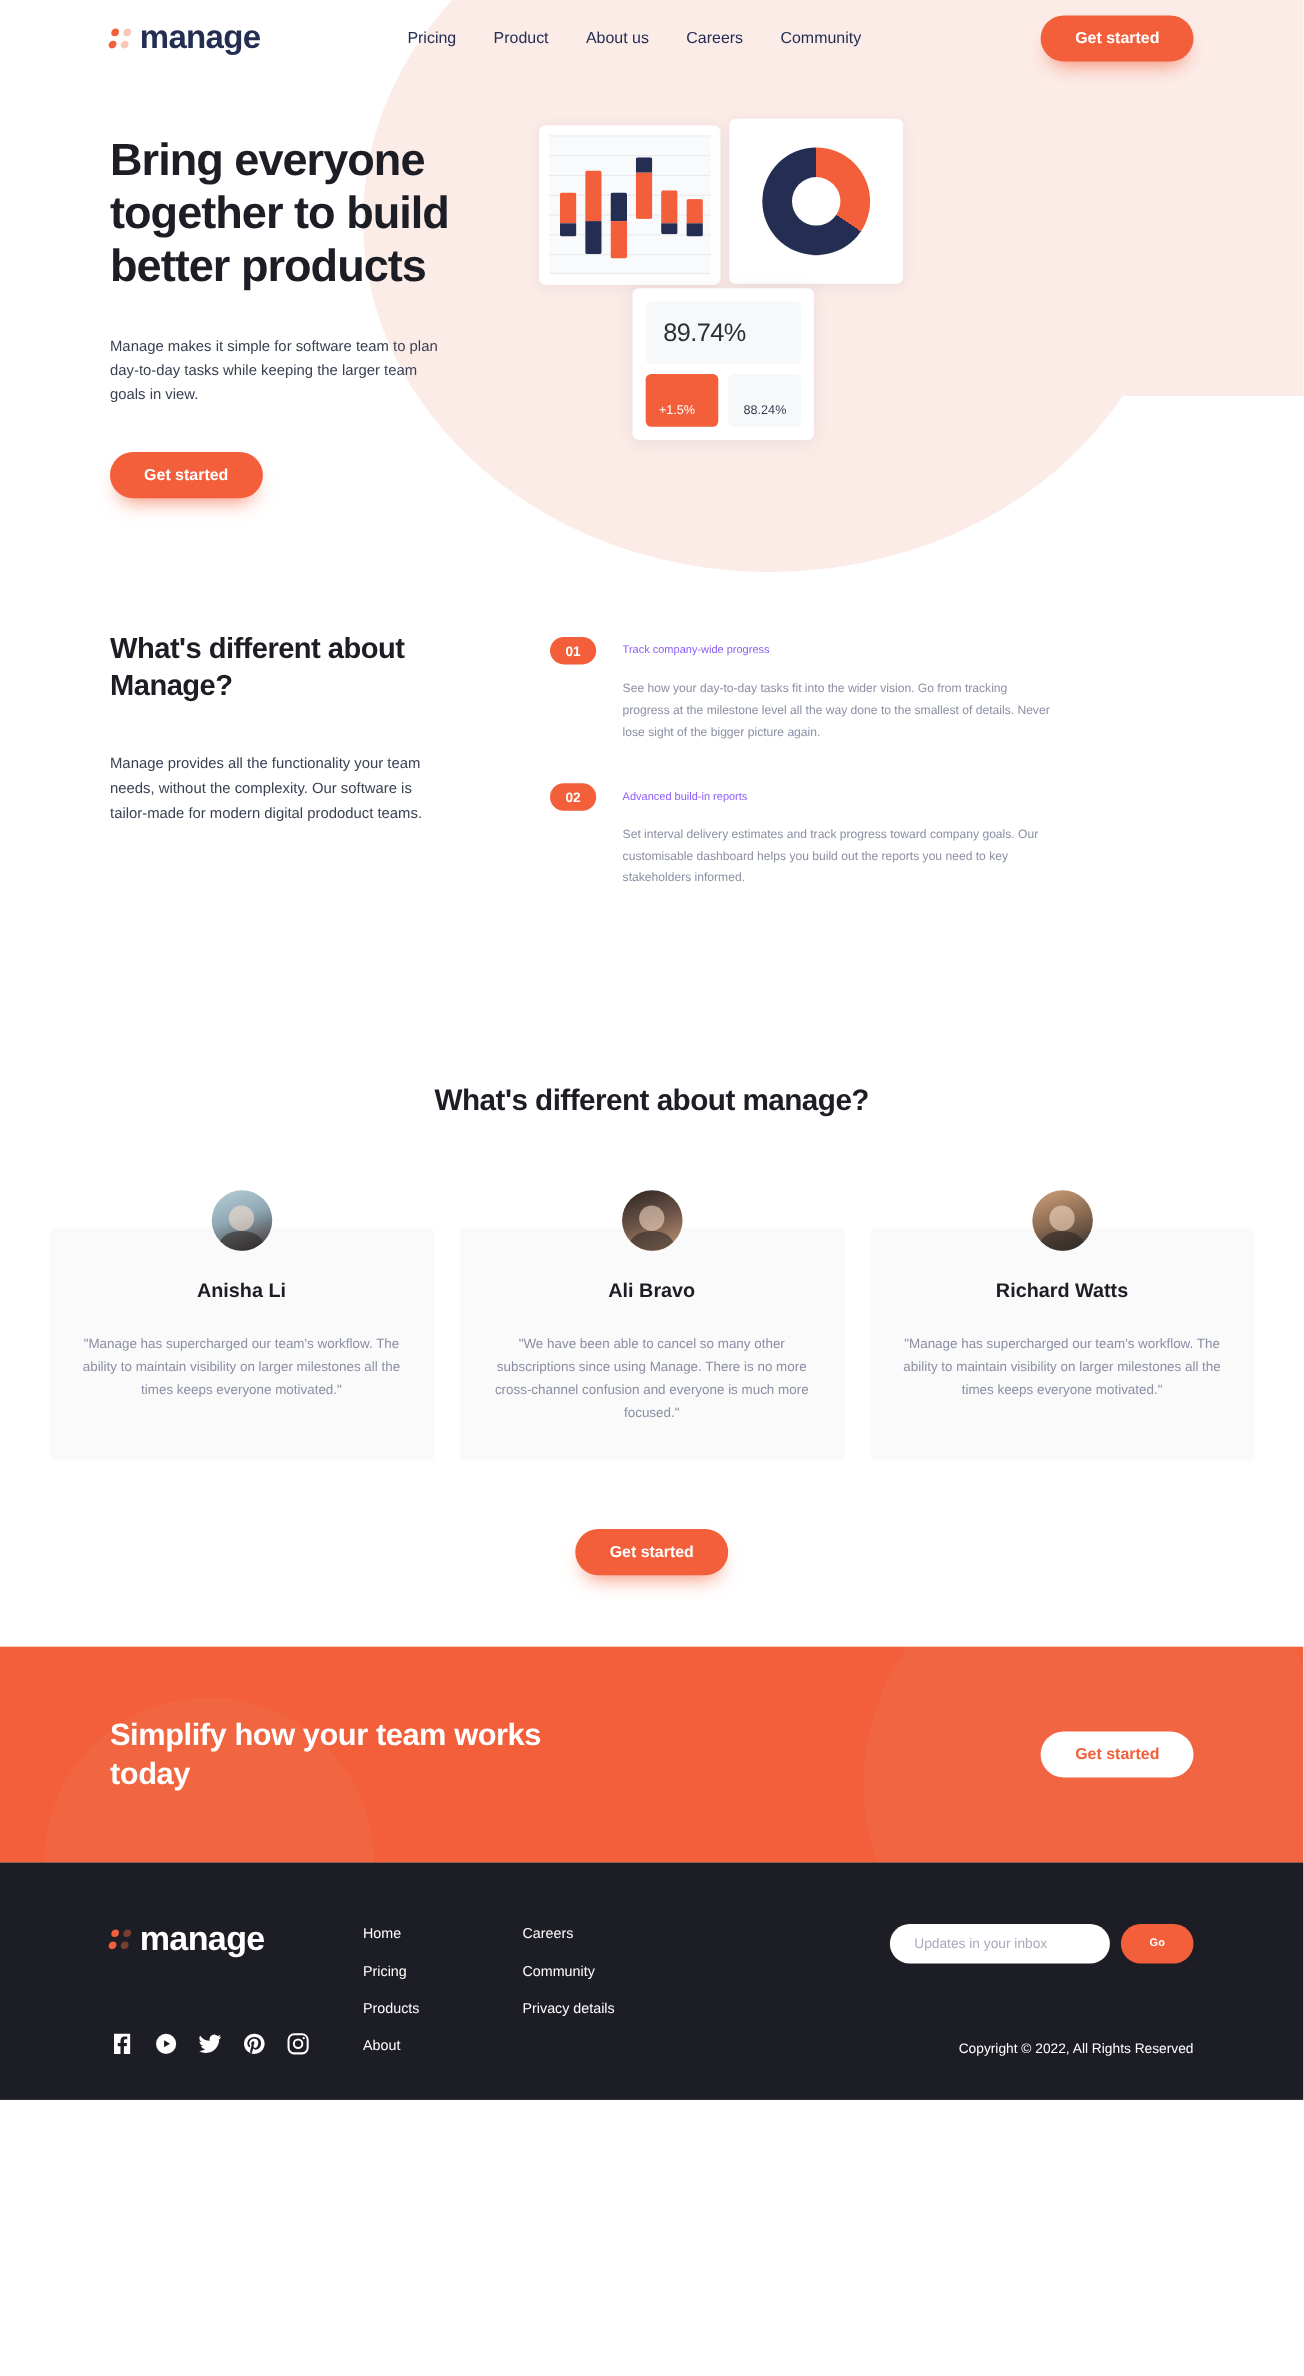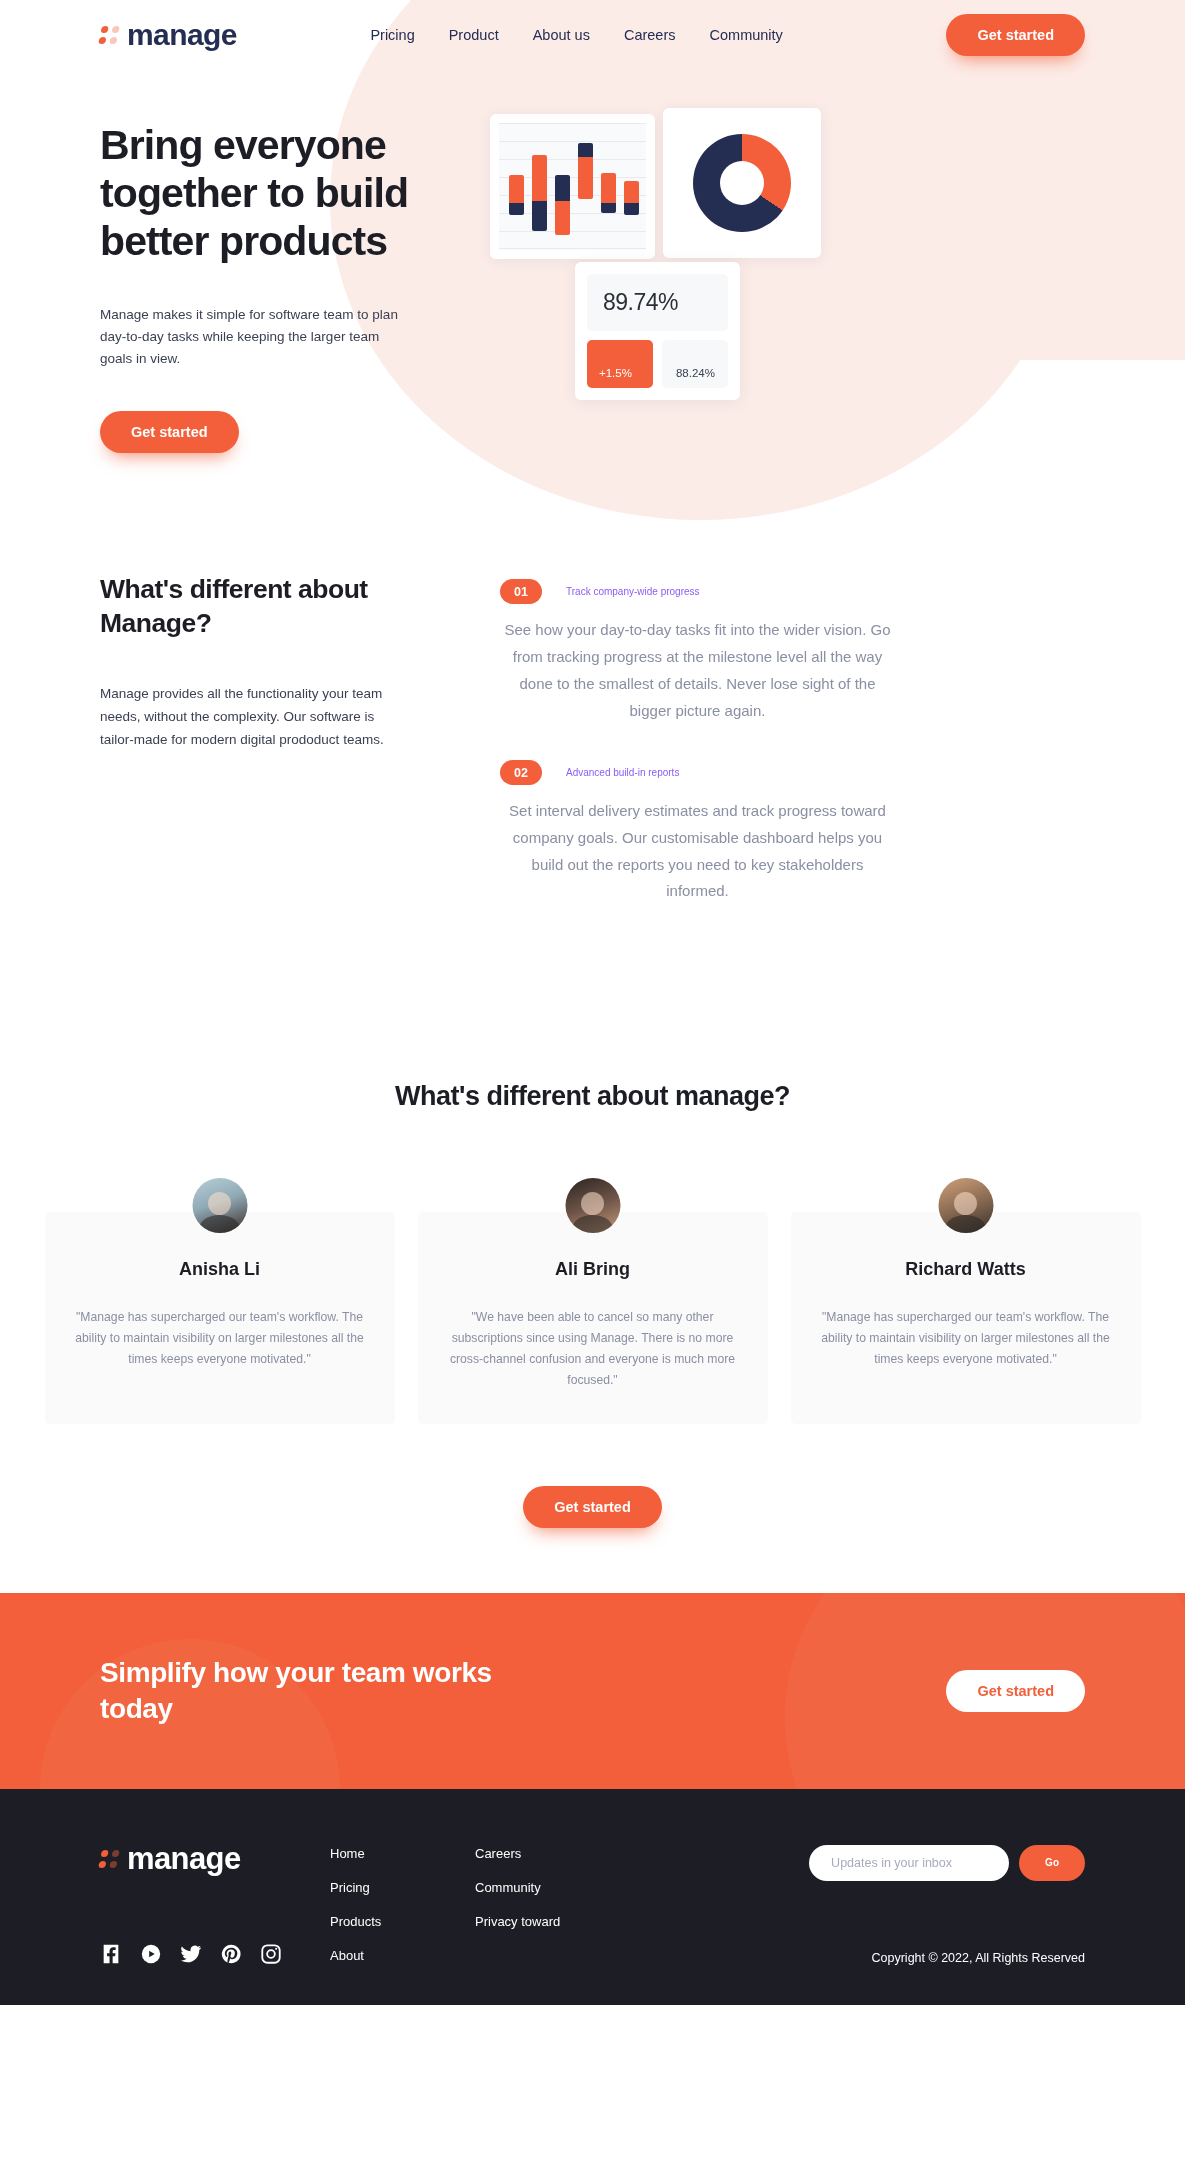--- a/index.html
+++ b/index.html
@@ -265,26 +265,26 @@
     align-items: center;
     justify-content: center;
     flex-shrink: 0;
   }
   .feature-name {
     font-size: 10px;
     font-weight: 400;
     color: #8b5cf6;
   }
   .feature-body {
+    margin-left: 66px;
     margin-top: 13px;
-    font-size: 15px;
+    font-size: 11px;
     line-height: 1.78;
     color: #8a8fa3;
     max-width: 395px;
-    text-align: center;
   }
 
   
   .testimonials {
     position: relative;
     z-index: 3;
     padding: 140px 40px 0 40px;
     text-align: center;
   }
   .testimonials-title {
@@ -586,21 +586,21 @@
     <div class="cards">
 
       <div class="card">
         <div class="avatar av-a"></div>
         <div class="card-name">Anisha Li</div>
         <p class="card-quote">"Manage has supercharged our team's workflow. The ability to maintain visibility on larger milestones all the times keeps everyone motivated."</p>
       </div>
 
       <div class="card">
         <div class="avatar av-b"></div>
-        <div class="card-name">Ali Bring</div>
+        <div class="card-name">Ali Bravo</div>
         <p class="card-quote">"We have been able to cancel so many other subscriptions since using Manage. There is no more cross-channel confusion and everyone is much more focused."</p>
       </div>
 
       <div class="card">
         <div class="avatar av-c"></div>
         <div class="card-name">Richard Watts</div>
         <p class="card-quote">"Manage has supercharged our team's workflow. The ability to maintain visibility on larger milestones all the times keeps everyone motivated."</p>
       </div>
 
     </div>
@@ -663,21 +663,21 @@
     <div class="f-col c1">
       <a href="#">Home</a>
       <a href="#">Pricing</a>
       <a href="#">Products</a>
       <a href="#">About</a>
     </div>
 
     <div class="f-col c2">
       <a href="#">Careers</a>
       <a href="#">Community</a>
-      <a href="#">Privacy toward</a>
+      <a href="#">Privacy details</a>
     </div>
 
     <div class="f-right">
       <form class="news-form">
         <input class="news-input" type="text" placeholder="Updates in your inbox" style="">
         <button class="btn-go">Go</button>
       </form>
       <div class="copyright">Copyright © 2022, All Rights Reserved</div>
     </div>
 

